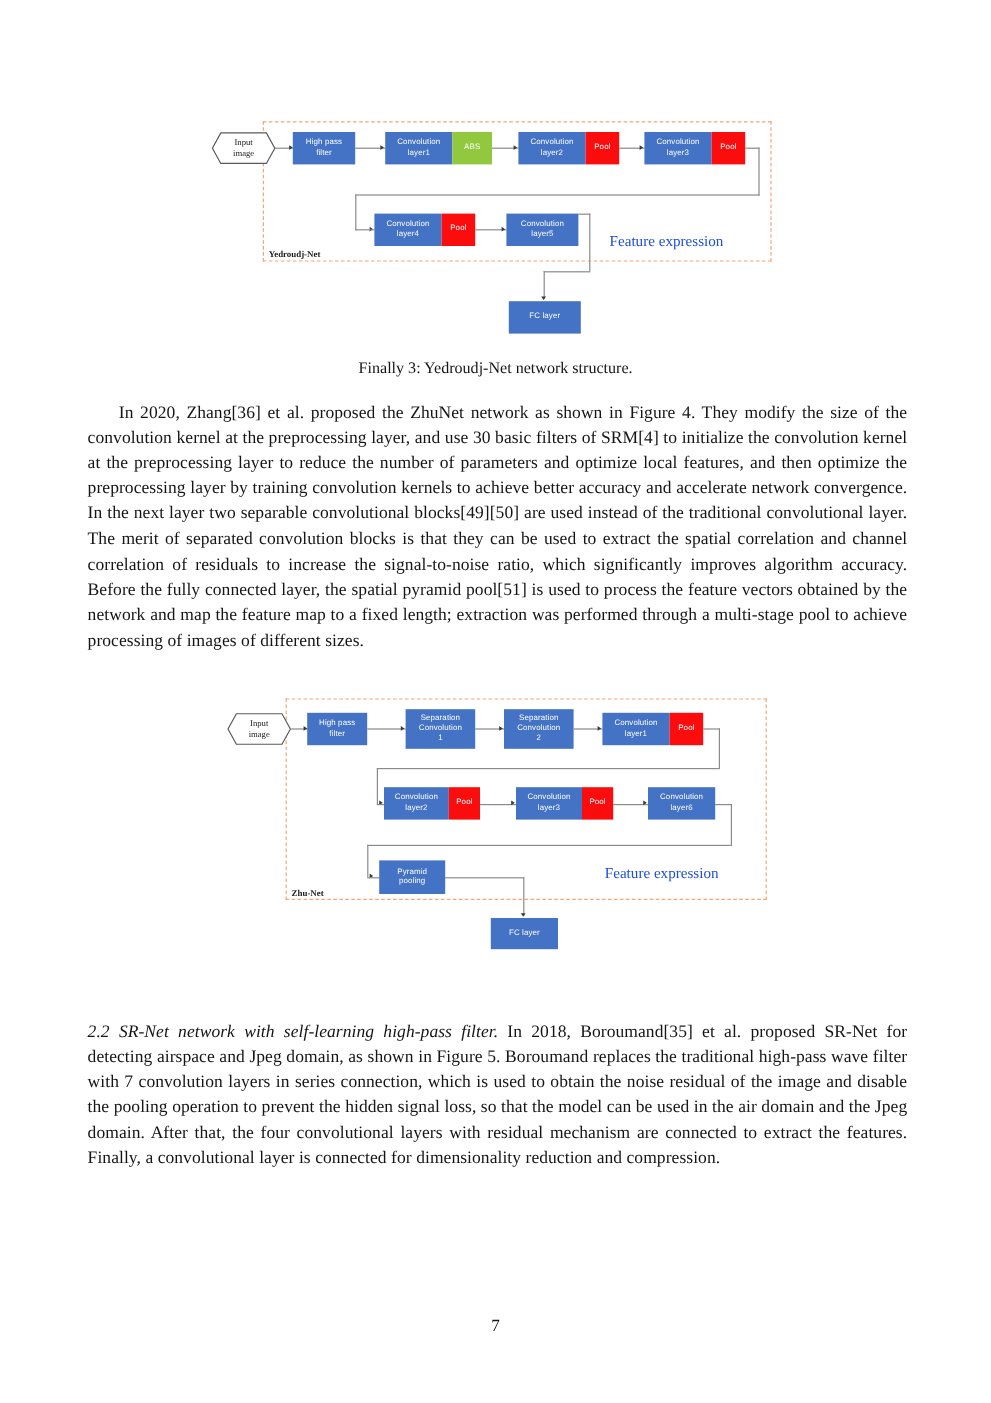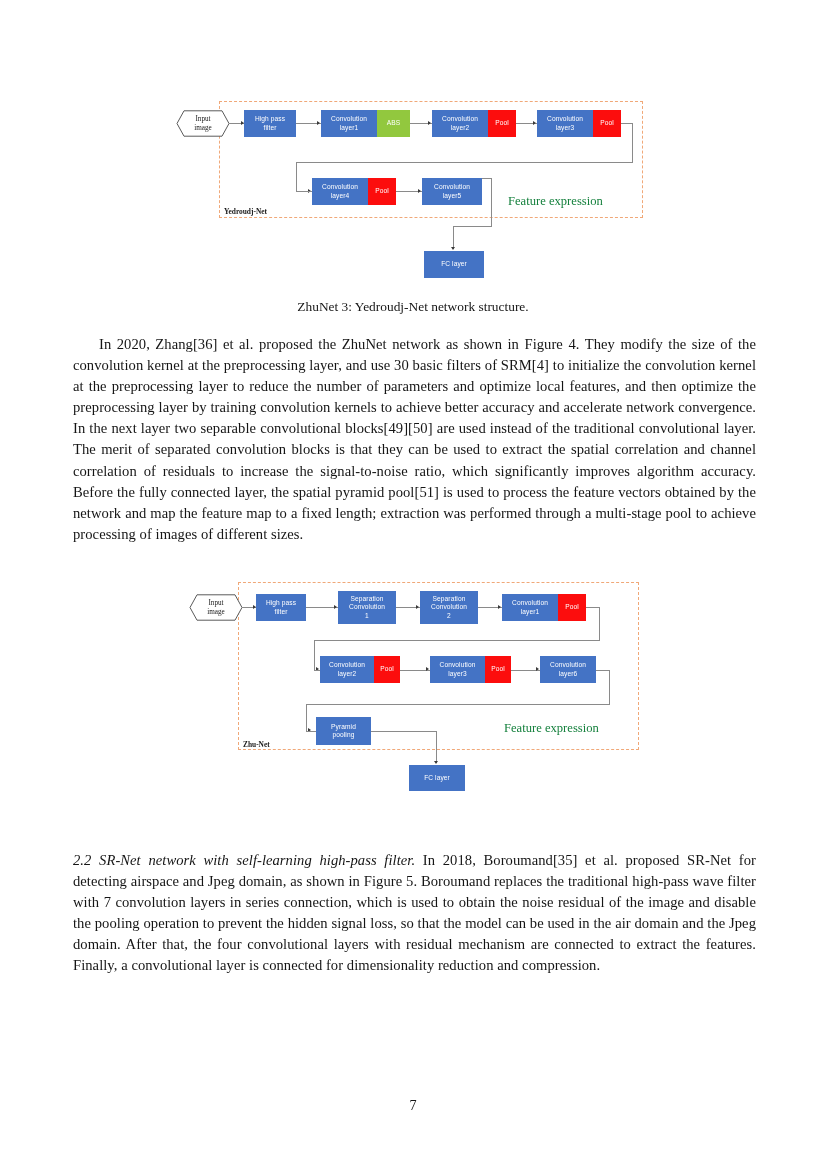--- a/index.html
+++ b/index.html
@@ -62,21 +62,21 @@
     font-family:"Liberation Serif", serif;
     font-weight:bold;
     font-size:7.4px;
     color:#1a1a1a;
     white-space:nowrap;
   }
   .feature-expression{
     position:absolute;
     font-family:"Liberation Serif", serif;
     font-size:12.6px;
-    color:#15803d;
+    color:#1d4ed8;
     white-space:nowrap;
   }
 
   
   .node{
     position:absolute;
     box-sizing:border-box;
     display:flex;
     align-items:center;
     justify-content:center;
@@ -201,21 +201,21 @@
     <div class="conn conn-v" style="left:453px;top:226px;height:23px;"></div>
     <div class="arrow-down" style="left:450.5px;top:247px;"></div>
 
     <div class="node n-blue" style="left:424px;top:251px;width:60px;height:27px;">FC layer</div>
 
     <div class="netlabel" style="left:224px;top:207px;">Yedroudj-Net</div>
 
     <div class="feature-expression" style="left:508px;top:194px;">Feature expression</div>
   </div>
 
-  <div class="caption" style="top:299px;">ZhuNet 3: Yedroudj-Net network structure.</div>
+  <div class="caption" style="top:299px;">Finally 3: Yedroudj-Net network structure.</div>
 
   <p class="body-text" style="left:73px;top:334px;width:683px;margin:0;text-indent:26px;">In 2020, Zhang[36] et al. proposed the ZhuNet network as shown in Figure 4. They modify the size of the convolution kernel at the preprocessing layer, and use 30 basic filters of SRM[4] to initialize the convolution kernel at the preprocessing layer to reduce the number of parameters and optimize local features, and then optimize the preprocessing layer by training convolution kernels to achieve better accuracy and accelerate network convergence. In the next layer two separable convolutional blocks[49][50] are used instead of the traditional convolutional layer. The merit of separated convolution blocks is that they can be used to extract the spatial correlation and channel correlation of residuals to increase the signal-to-noise ratio, which significantly improves algorithm accuracy. Before the fully connected layer, the spatial pyramid pool[51] is used to process the feature vectors obtained by the network and map the feature map to a fixed length; extraction was performed through a multi-stage pool to achieve processing of images of different sizes.</p>
 
   <div class="figure" style="left:0;top:0;width:826px;height:1169px;pointer-events:none;">
 
     <div class="dashbox" style="left:238px;top:582px;width:401px;height:168px;"></div>
 
     <div class="hexwrap" style="left:189px;top:594px;width:54px;height:27px;">
       <svg width="54" height="27" viewBox="0 0 54 27">
         <polygon points="8,0.8 46,0.8 53,13.5 46,26.2 8,26.2 1,13.5" fill="#ffffff" stroke="#5a5a5a" stroke-width="1"></polygon>

